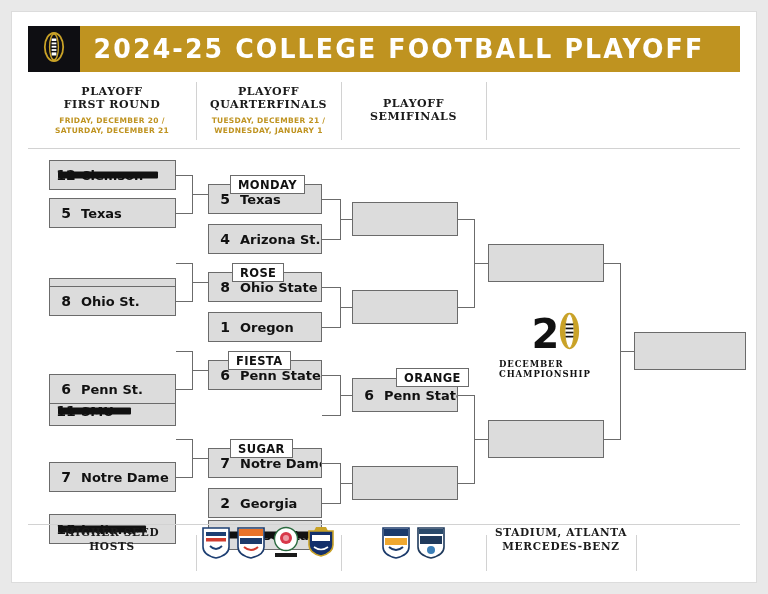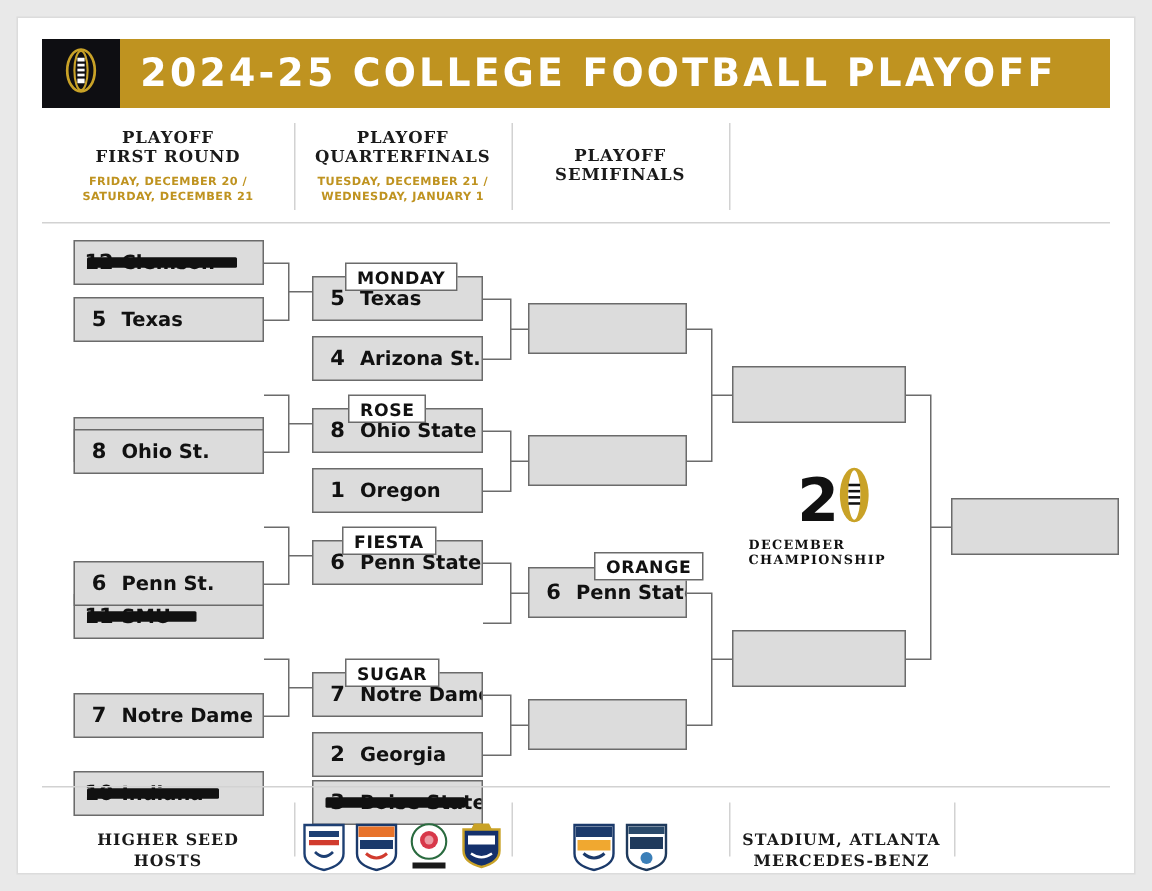--- a/index.html
+++ b/index.html
@@ -131,21 +131,21 @@
     margin-top:3px;
     font-family:"DejaVu Serif", serif;
     font-weight:bold;font-size:8.5px;color:#111111;letter-spacing:0.9px;
   }
 
   
   .footer-rule{position:absolute;left:16px;top:512px;width:712px;height:1px;background:#d2d2d2;}
   .footer{
     position:absolute;left:16px;top:513px;width:712px;height:56px;display:flex;
   }
-  .fcell{position:relative;display:flex;align-items:flex-end;justify-content:center;}
+  .fcell{position:relative;display:flex;align-items:flex-start;justify-content:center;}
   .fcell + .fcell::before{
     content:"";position:absolute;left:0;top:10px;bottom:10px;width:1px;background:#d2d2d2;
   }
   .fcell .ftext{
     font-family:"DejaVu Serif", serif;
     font-weight:bold;font-size:10.5px;color:#1a1a1a;
     letter-spacing:0.7px;text-align:center;line-height:14px;
   }
   .logos{display:flex;align-items:center;gap:5px;}
 

